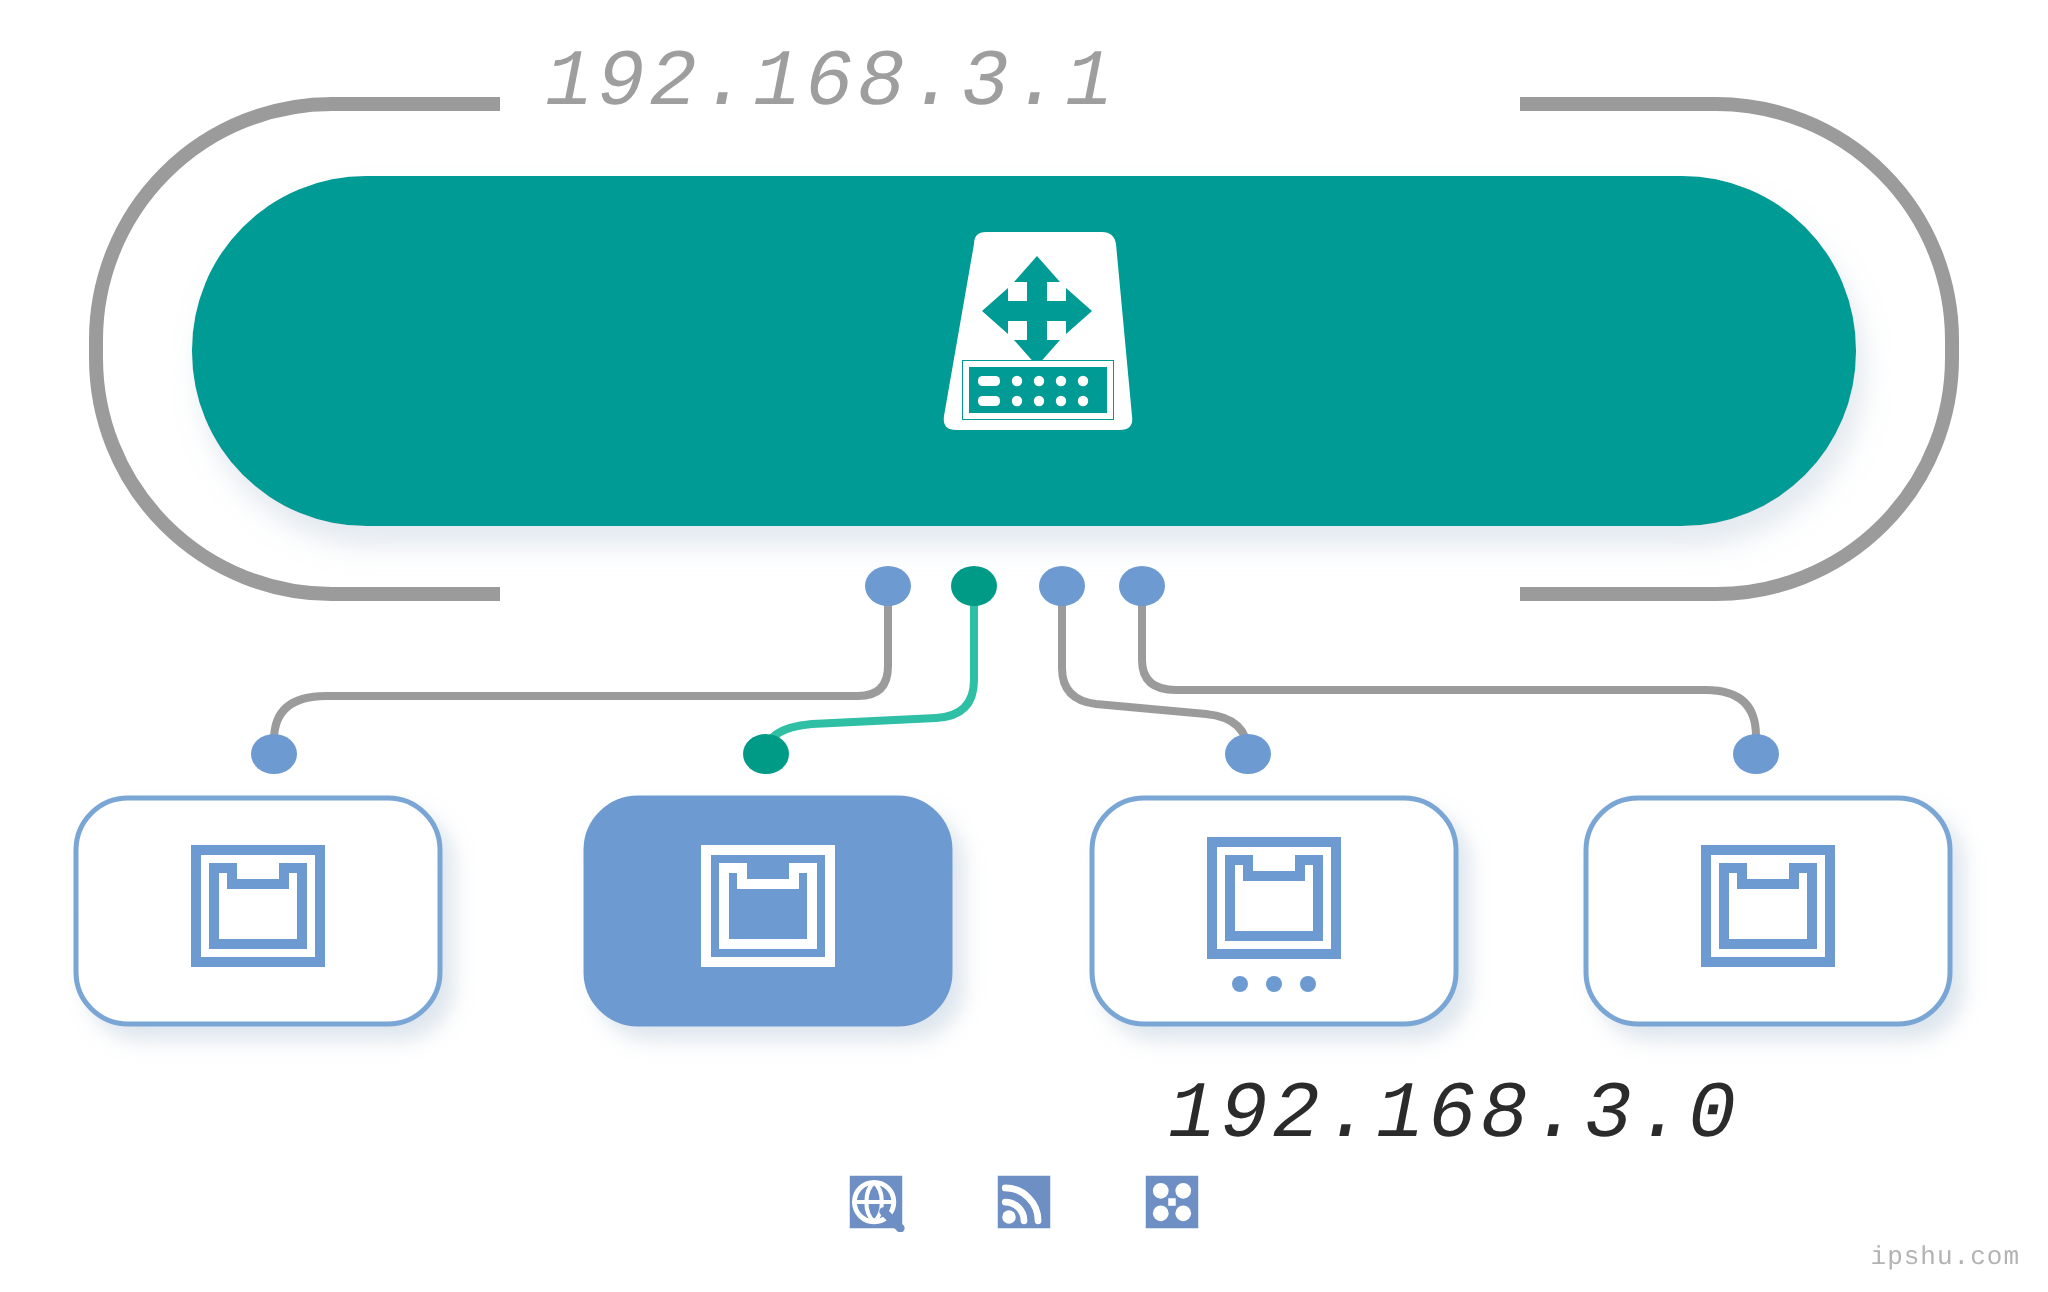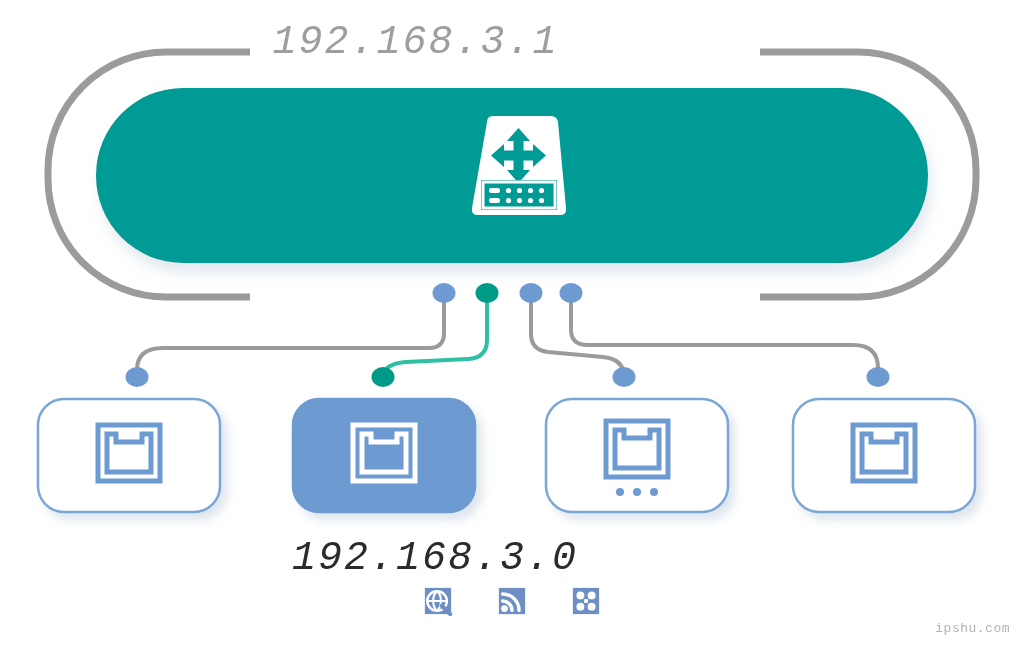--- a/index.html
+++ b/index.html
@@ -36,21 +36,21 @@
     top: 20px;
     width: 831px;
     text-align: center;
     font-size: 40px;
     color: #9e9e9e;
   }
   #subnet-network-label {
     left: 0;
     top: 536px;
     width: 870px;
-    text-align: center;
+    text-align: right;
     font-size: 40px;
     color: #2b2b2b;
   }
   #watermark {
     position: absolute;
     right: 14px;
     bottom: 10px;
     font-family: "Liberation Mono", "DejaVu Sans Mono", monospace;
     font-size: 13px;
     color: #b3b3b3;

